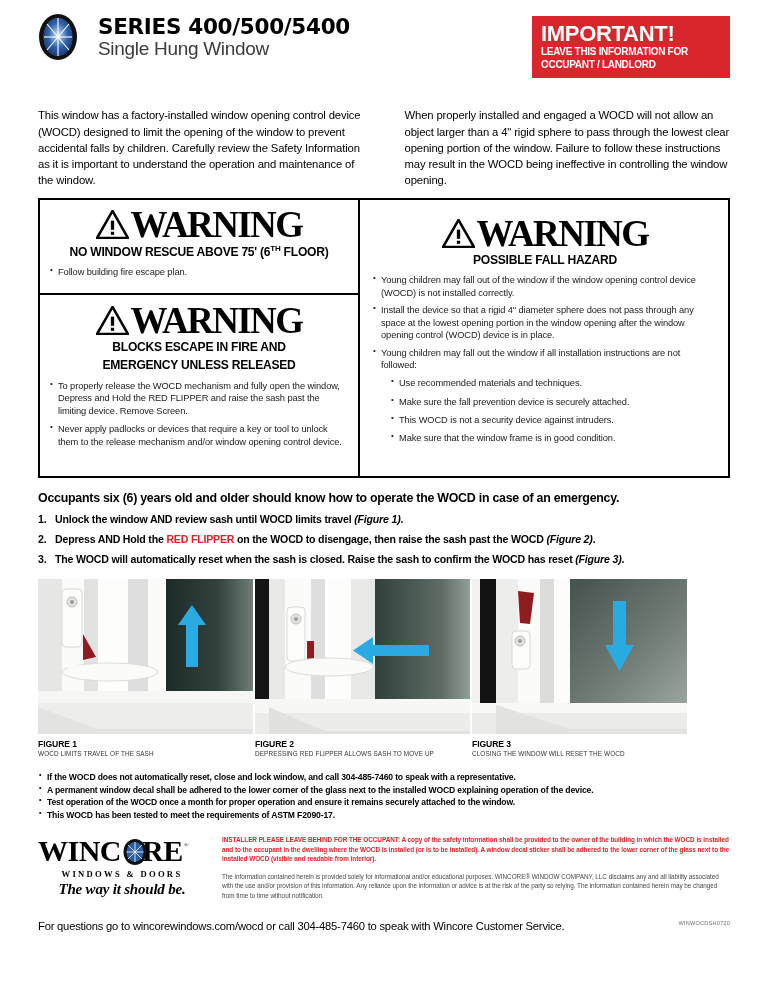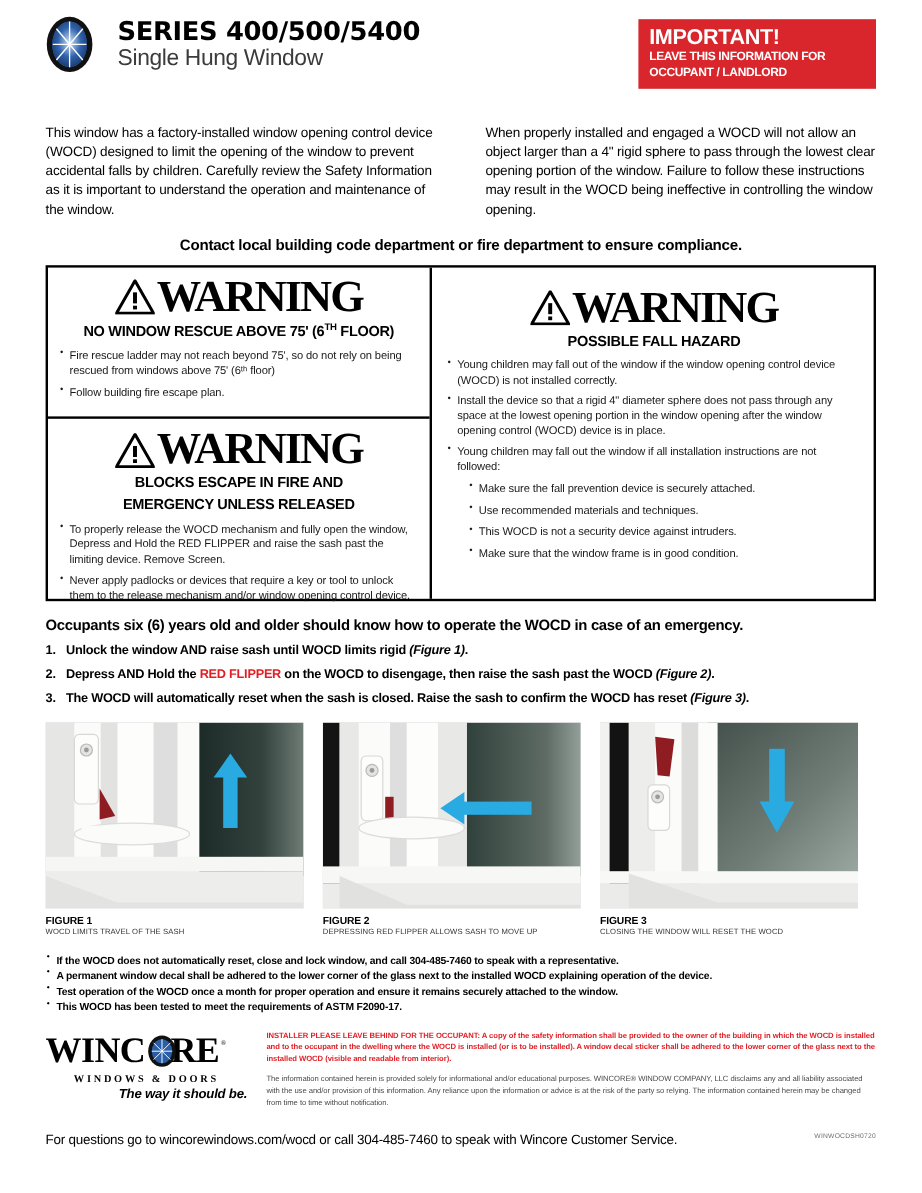--- a/index.html
+++ b/index.html
@@ -41,21 +41,21 @@
   .series-sub {
     font-size: 19px; font-weight: normal; color: #3b3b3b;
     letter-spacing: -0.3px; margin-top: 1px;
     font-family: "Liberation Sans", sans-serif;
   }
   .important-box {
     background: #d8262c; color: #ffffff;
     padding: 6px 9px 7px 9px;
     width: 198px; margin-top: 3px;
   }
-  .imp-l1 { font-size: 18px; font-weight: bold; letter-spacing: -0.3px; line-height: 1.05; }
+  .imp-l1 { font-size: 22px; font-weight: bold; letter-spacing: -0.3px; line-height: 1.05; }
   .imp-l2 { font-size: 10px; font-weight: bold; letter-spacing: -0.3px; line-height: 1.22; margin-top: 1px;}
 
   
   .intro {
     display: flex; gap: 41px; margin-top: 29px;
   }
   .intro p {
     margin: 0; font-size: 11.3px; line-height: 1.42;
     letter-spacing: -0.15px; flex: 1;
     font-family: "Liberation Sans", sans-serif;
@@ -116,21 +116,21 @@
   }
   .step {
     display: flex; font-size: 10.6px; margin-top: 8px; letter-spacing: -0.2px;
     font-weight: bold;
   }
   .step-n { width: 17px; flex: none; }
   .step i { font-style: italic; }
   .redtext { color: #e01f26; }
 
   
-  .figs { display: flex; gap: 16px; margin-top: 14px; }
+  .figs { display: flex; gap: 2px; margin-top: 14px; }
   .fig { width: 215px; }
   .figimg {
     width: 215px; height: 155px; position: relative;
     overflow: hidden; background: #d9d9d9;
   }
   .figcap-t { font-size: 8.6px; font-weight: bold; margin-top: 5px; letter-spacing: -0.1px; }
   .figcap-s { font-size: 6.4px; margin-top: 1px; letter-spacing: 0.1px; color: #333; }
 
   
   ul.botlist { list-style: none; margin: 14px 0 0 0; padding: 0; }
@@ -153,22 +153,22 @@
     margin-top: 8px; letter-spacing: -0.05px;
   }
   .footline {
     display: flex; align-items: flex-start; justify-content: space-between;
     margin-top: 20px;
   }
   .footq { font-size: 11.2px; letter-spacing: -0.2px; }
   .footcode { font-size: 5.6px; color: #6f6f6f; letter-spacing: 0.2px; }
   .wtag { font-size: 8.6px; font-weight: bold; letter-spacing: 2.3px; text-align: center;
           font-family: "Liberation Serif", serif; margin-top: -2px; }
-  .wslog { font-style: italic; font-weight: bold; font-size: 11px; text-align: right;
-           font-family: Liberation Sans, sans-serif; margin-top: 2px; letter-spacing: -0.2px;}
+  .wslog { font-style: italic; font-weight: bold; font-size: 15px; text-align: center;
+           font-family: Liberation Serif, serif; margin-top: 2px; letter-spacing: -0.2px;}
 </style>
 </head>
 <body>
 
 <div class="page">
 
 
   <div class="brandrow">
     <div class="brandleft">
       <span class="emblem">
@@ -198,40 +198,38 @@
       <div class="imp-l1">IMPORTANT!</div>
       <div class="imp-l2">LEAVE THIS INFORMATION FOR</div>
       <div class="imp-l2">OCCUPANT / LANDLORD</div>
     </div>
   </div>
 
   <div class="intro">
     <p>This window has a factory-installed window opening control device (WOCD) designed to limit the opening of the window to prevent accidental falls by children.  Carefully review the Safety Information as it is important to understand the operation and maintenance of the window.</p>
     <p>When properly installed and engaged a WOCD will not allow an object larger than a 4" rigid sphere to pass through the lowest clear opening portion of the window. Failure to follow these instructions may result in the WOCD being ineffective in controlling the window opening.</p>
   </div>
-  <div class="contact-line">Contact local building code department or fire department to ensure compliance.</div>
 
   <div class="warn-wrap">
 
     <div class="warn-col-left">
 
       <div class="wbox-a">
         <div class="warnhead w-lg">
           <span class="tri">
             <svg viewBox="0 0 34 30" width="33" height="29">
               <path d="M17 1 L33 29 L1 29 Z" fill="none" stroke="#000" stroke-width="2.6"></path>
               <rect x="15.3" y="11" width="3.4" height="9.5" fill="#000"></rect>
               <rect x="15.3" y="22.5" width="3.4" height="3.2" fill="#000"></rect>
             </svg>
           </span>
           <span class="warnword">WARNING</span>
         </div>
         <div class="subhead"><span>NO WINDOW RESCUE ABOVE 75' (6</span><sup>TH</sup><span> FLOOR)</span></div>
         <ul class="wl">
-          <li>Fire rescue ladder may not reach beyond 75', so do not rely on being rescued from windows above 75' (6ᵗʰ floor)</li>
           <li>Follow building fire escape plan.</li>
         </ul>
       </div>
 
       <div class="wbox-b">
         <div class="warnhead w-lg">
           <span class="tri">
             <svg viewBox="0 0 34 30" width="33" height="29">
               <path d="M17 1 L33 29 L1 29 Z" fill="none" stroke="#000" stroke-width="2.6"></path>
               <rect x="15.3" y="11" width="3.4" height="9.5" fill="#000"></rect>
@@ -260,33 +258,33 @@
         </span>
         <span class="warnword">WARNING</span>
       </div>
       <div class="subhead">POSSIBLE FALL HAZARD</div>
       <ul class="wl tight">
         <li>Young children may fall out of the window if the window opening control device (WOCD) is not installed correctly.</li>
         <li>Install the device so that a rigid 4" diameter sphere does not pass through any space at the lowest opening portion in the window opening after the window opening control (WOCD) device is in place.</li>
         <li>Young children may fall out the window if all installation instructions are not followed:</li>
       </ul>
       <ul class="sub-wl">
+        <li>Use recommended materials and techniques.</li>
         <li>Make sure the fall prevention device is securely attached.</li>
-        <li>Use recommended materials and techniques.</li>
         <li>This WOCD is not a security device against intruders.</li>
         <li>Make sure that the window frame is in good condition.</li>
       </ul>
     </div>
   </div>
 
   <div class="steps-title">Occupants six (6) years old and older should know how to operate the WOCD in case of an emergency.</div>
 
   <div class="step">
     <span class="step-n">1.</span>
-    <span><span>Unlock the window AND raise sash until WOCD limits rigid </span><i>(Figure 1)</i><span>.</span></span>
+    <span><span>Unlock the window AND review sash until WOCD limits travel </span><i>(Figure 1)</i><span>.</span></span>
   </div>
   <div class="step">
     <span class="step-n">2.</span>
     <span><span>Depress AND Hold the </span><span class="redtext">RED FLIPPER</span><span> on the WOCD to disengage, then raise the sash past the WOCD </span><i>(Figure 2)</i><span>.</span></span>
   </div>
   <div class="step">
     <span class="step-n">3.</span>
     <span><span>The WOCD will automatically reset when the sash is closed. Raise the sash to confirm the WOCD has reset </span><i>(Figure 3)</i><span>.</span></span>
   </div>
 

